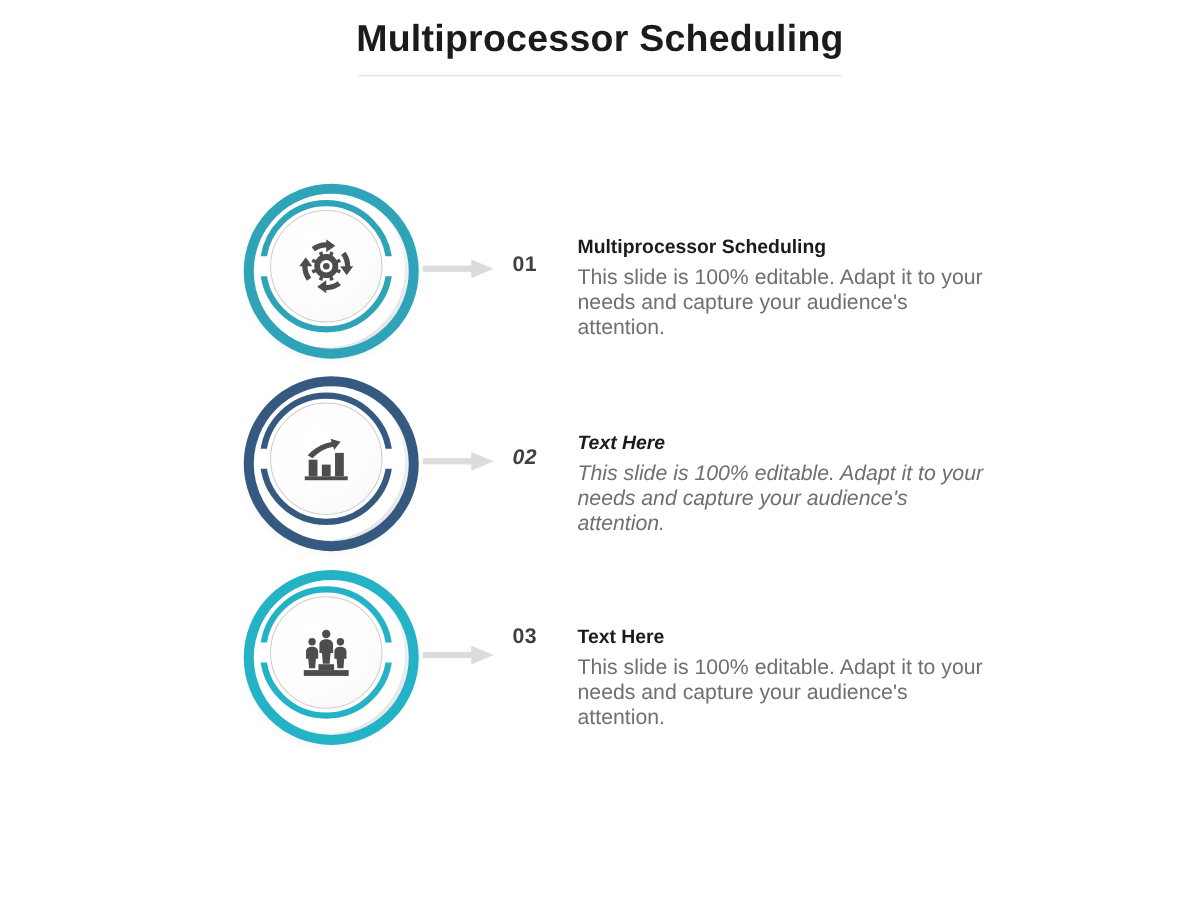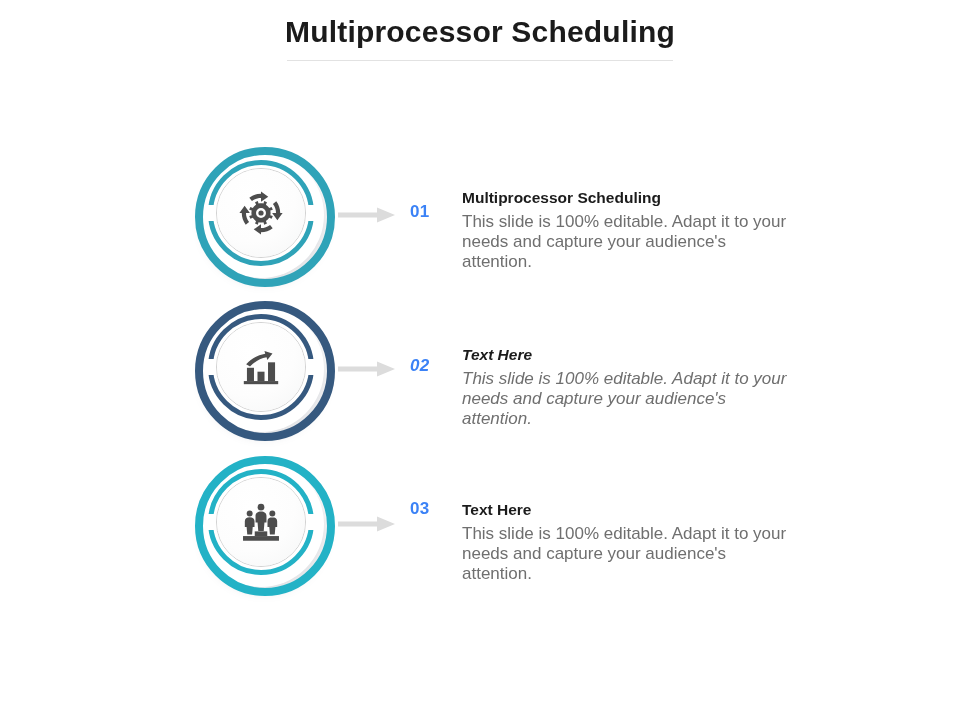--- a/index.html
+++ b/index.html
@@ -152,21 +152,21 @@
   .connector svg { display: block; }
 
   
   .step-number {
     position: absolute;
     left: 410px;
     width: 40px;
     text-align: left;
     font-size: 17px;
     font-weight: bold;
-    color: #3b82f6;
+    color: #404040;
     letter-spacing: 0.3px;
   }
 
   
   .text-block {
     position: absolute;
     left: 462px;
     width: 330px;
   }
   .item-heading {

